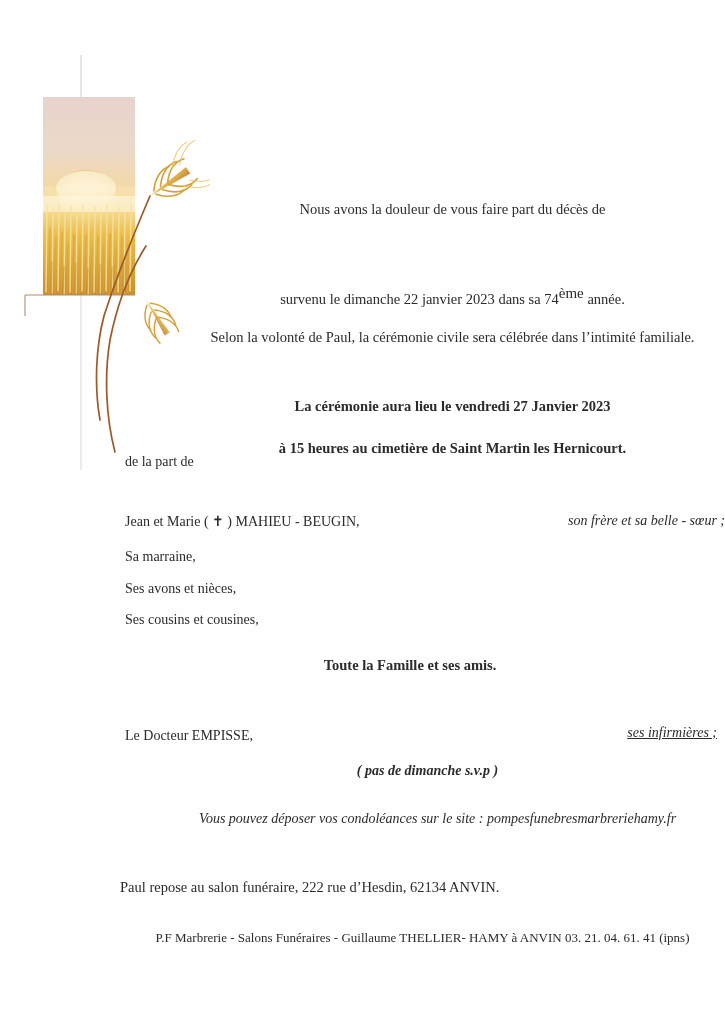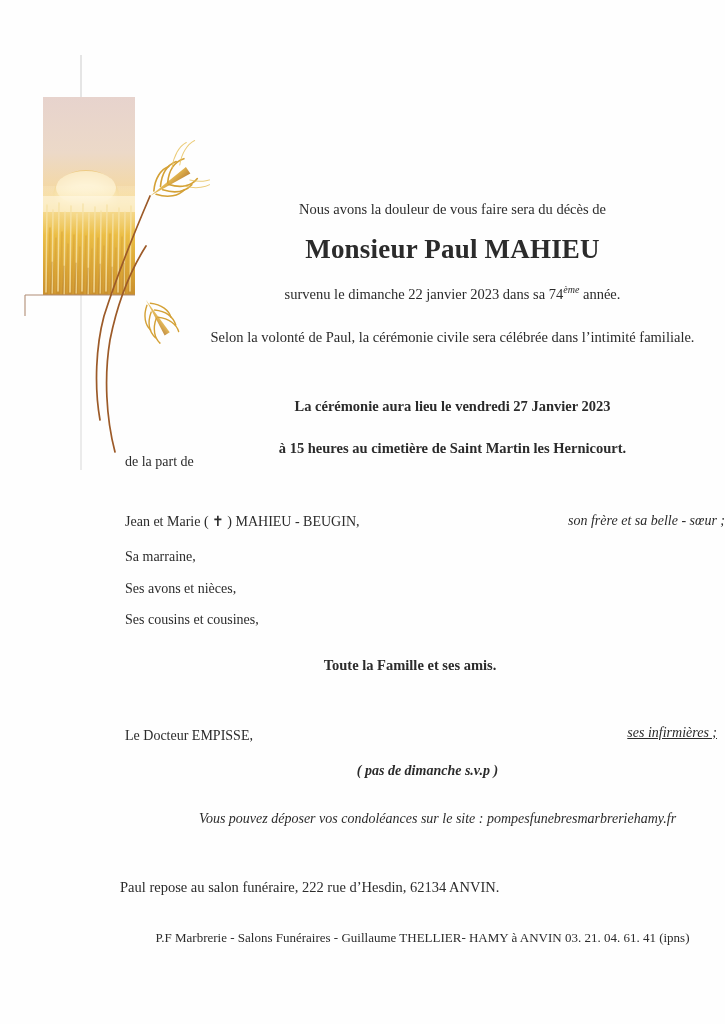--- a/index.html
+++ b/index.html
@@ -55,23 +55,22 @@
     font-weight: bold;
     letter-spacing: 0.2px;
   }
   .death-date {
     left: 180px;
     top: 283px;
     width: 545px;
     font-size: 14.5px;
   }
   .death-date sup {
-    font-size: 10px;
+    font-size: 15px;
     vertical-align: super;
-    font-style: italic;
   }
   .wish {
     left: 180px;
     top: 328px;
     width: 545px;
     font-size: 14.5px;
   }
   .ceremony {
     left: 180px;
     top: 375px;
@@ -300,23 +299,22 @@
           <path d="M13 -2 C 20 -11, 29 -14, 37 -12"></path>
           <path d="M21 -1 C 28 -10, 37 -13, 44 -11"></path>
           <path d="M5 2 C 12 11, 21 14, 28 12"></path>
           <path d="M13 2 C 20 11, 29 14, 37 12"></path>
           <path d="M21 1 C 28 10, 37 13, 44 11"></path>
         </g>
       </g>
     </svg>
   </div>
 
-  <div class="tx lead center">Nous avons la douleur de vous faire sera du décès de</div>
-
-  <div class="tx deceased-name center">Monsieur Paul MAHIEU</div>
+  <div class="tx lead center">Nous avons la douleur de vous faire part du décès de</div>
+
 
   <div class="tx death-date center"><span>survenu le dimanche 22 janvier 2023 dans sa 74</span><sup>ème</sup><span> année.</span></div>
 
   <div class="tx wish center">Selon la volonté de Paul, la cérémonie civile sera célébrée dans l’intimité familiale.</div>
 
   <div class="tx ceremony center">
     <div>La cérémonie aura lieu le vendredi 27 Janvier 2023</div>
     <div>à 15 heures au cimetière de Saint Martin les Hernicourt.</div>
   </div>
 

